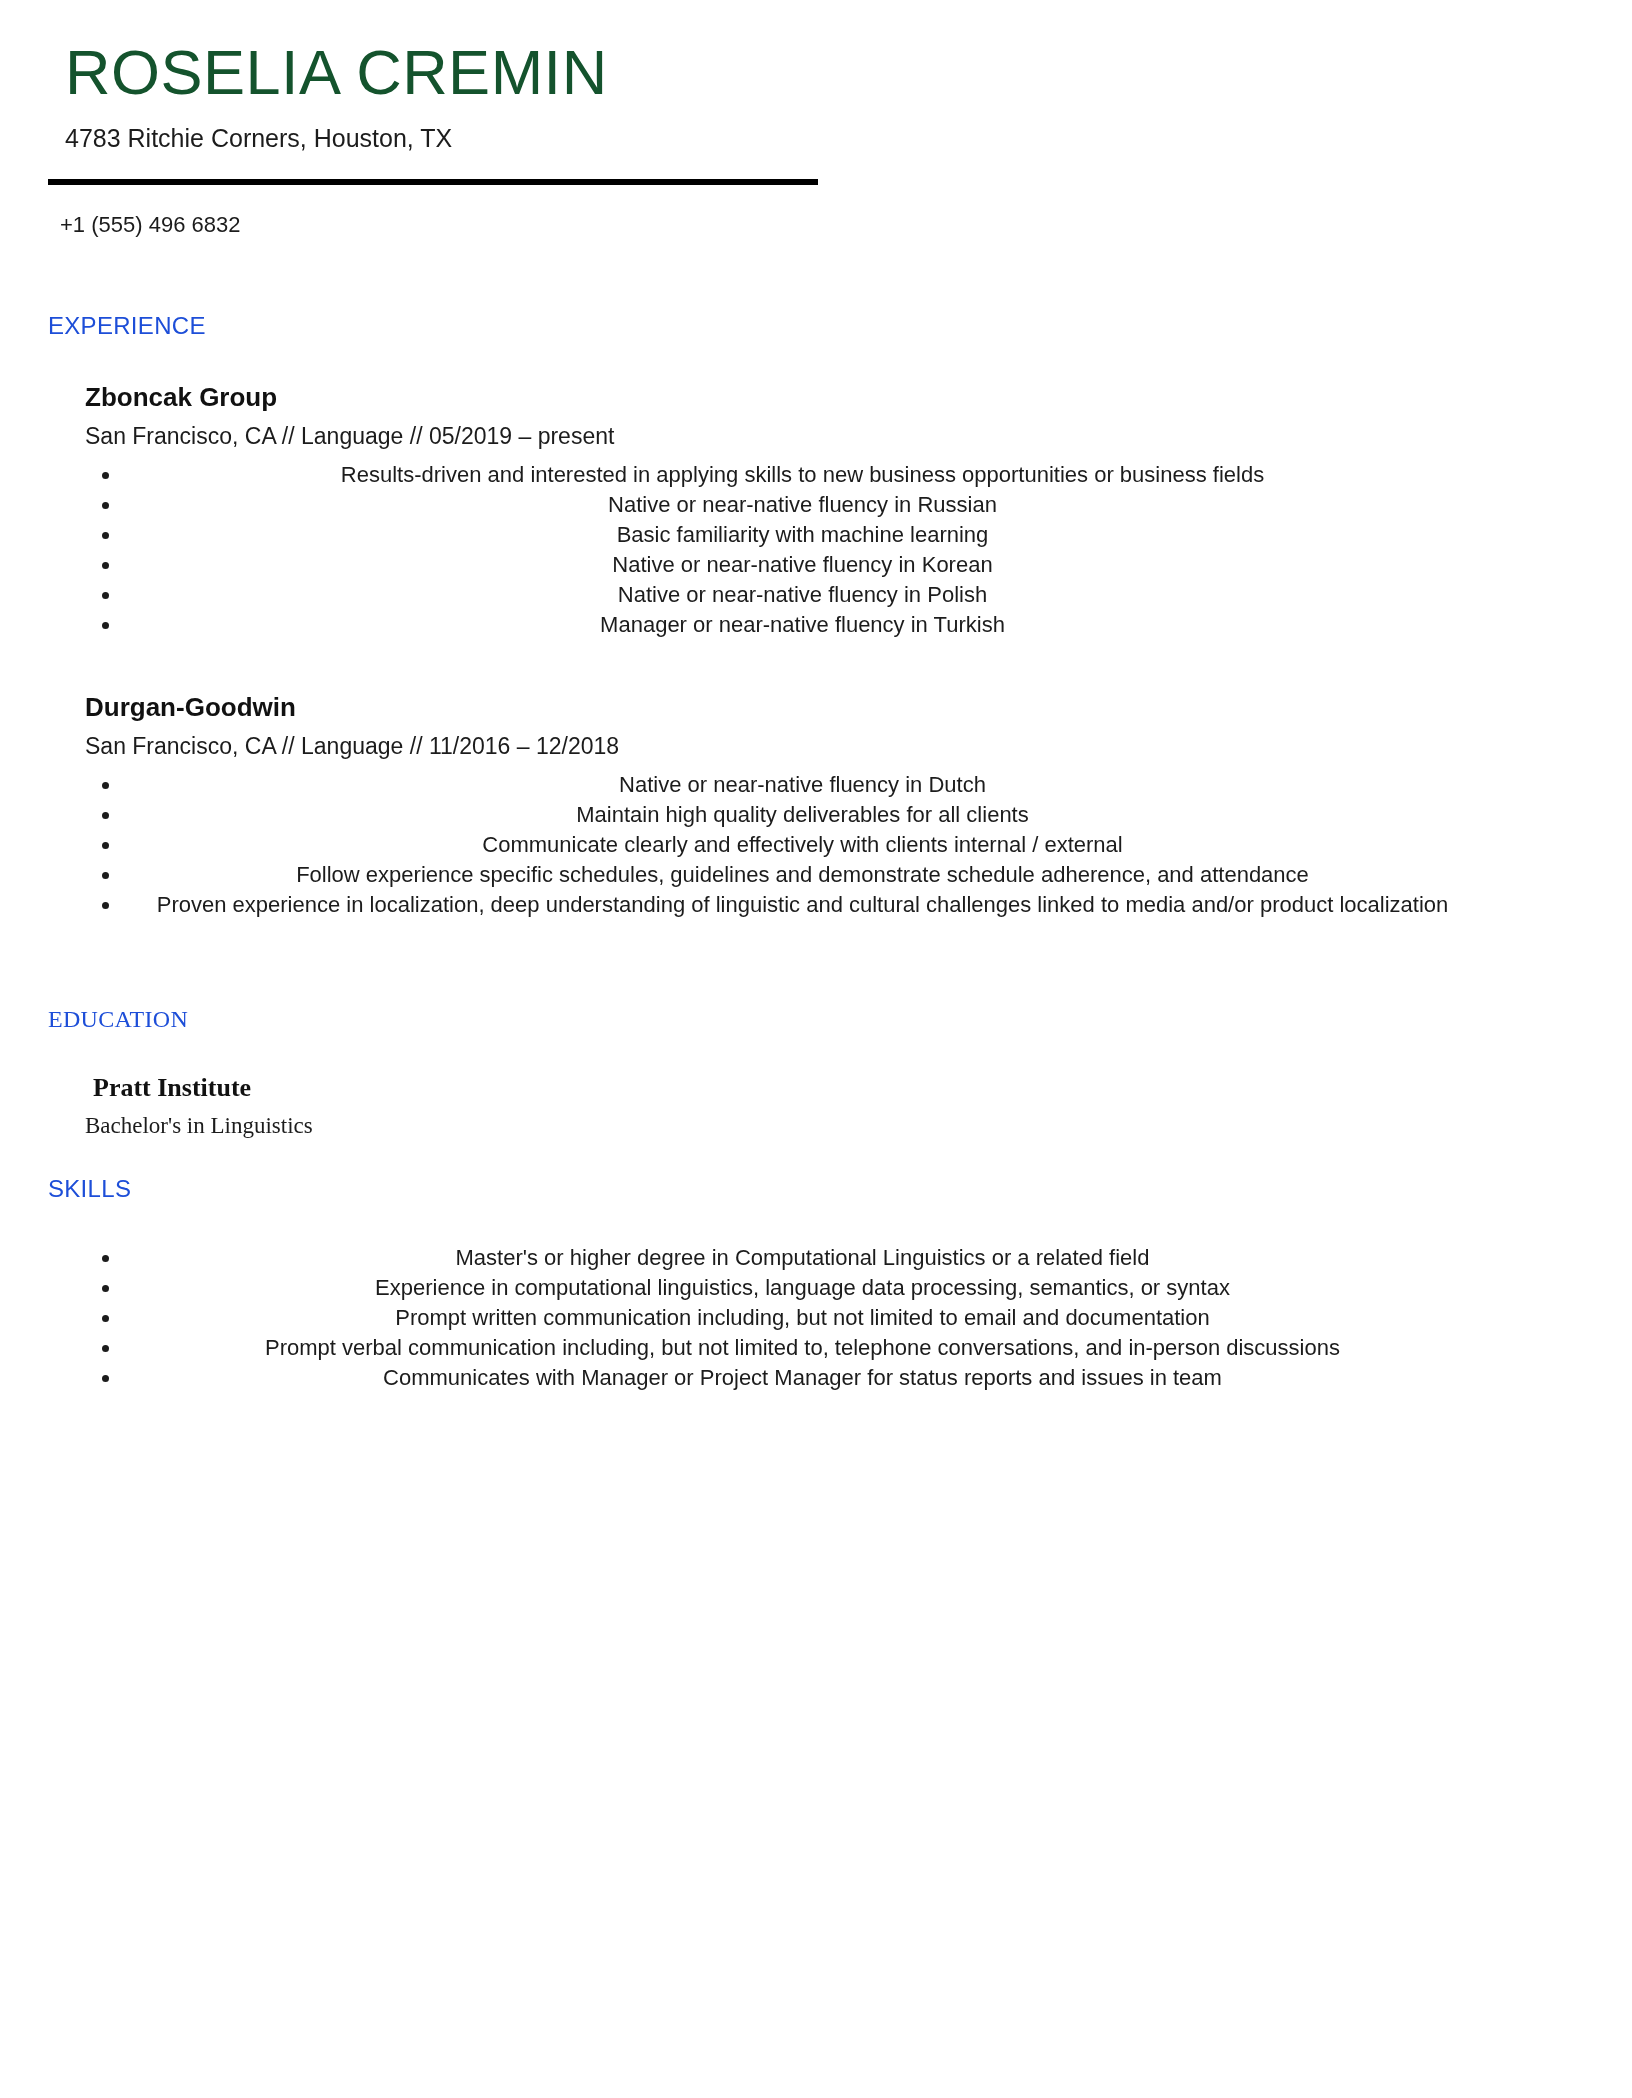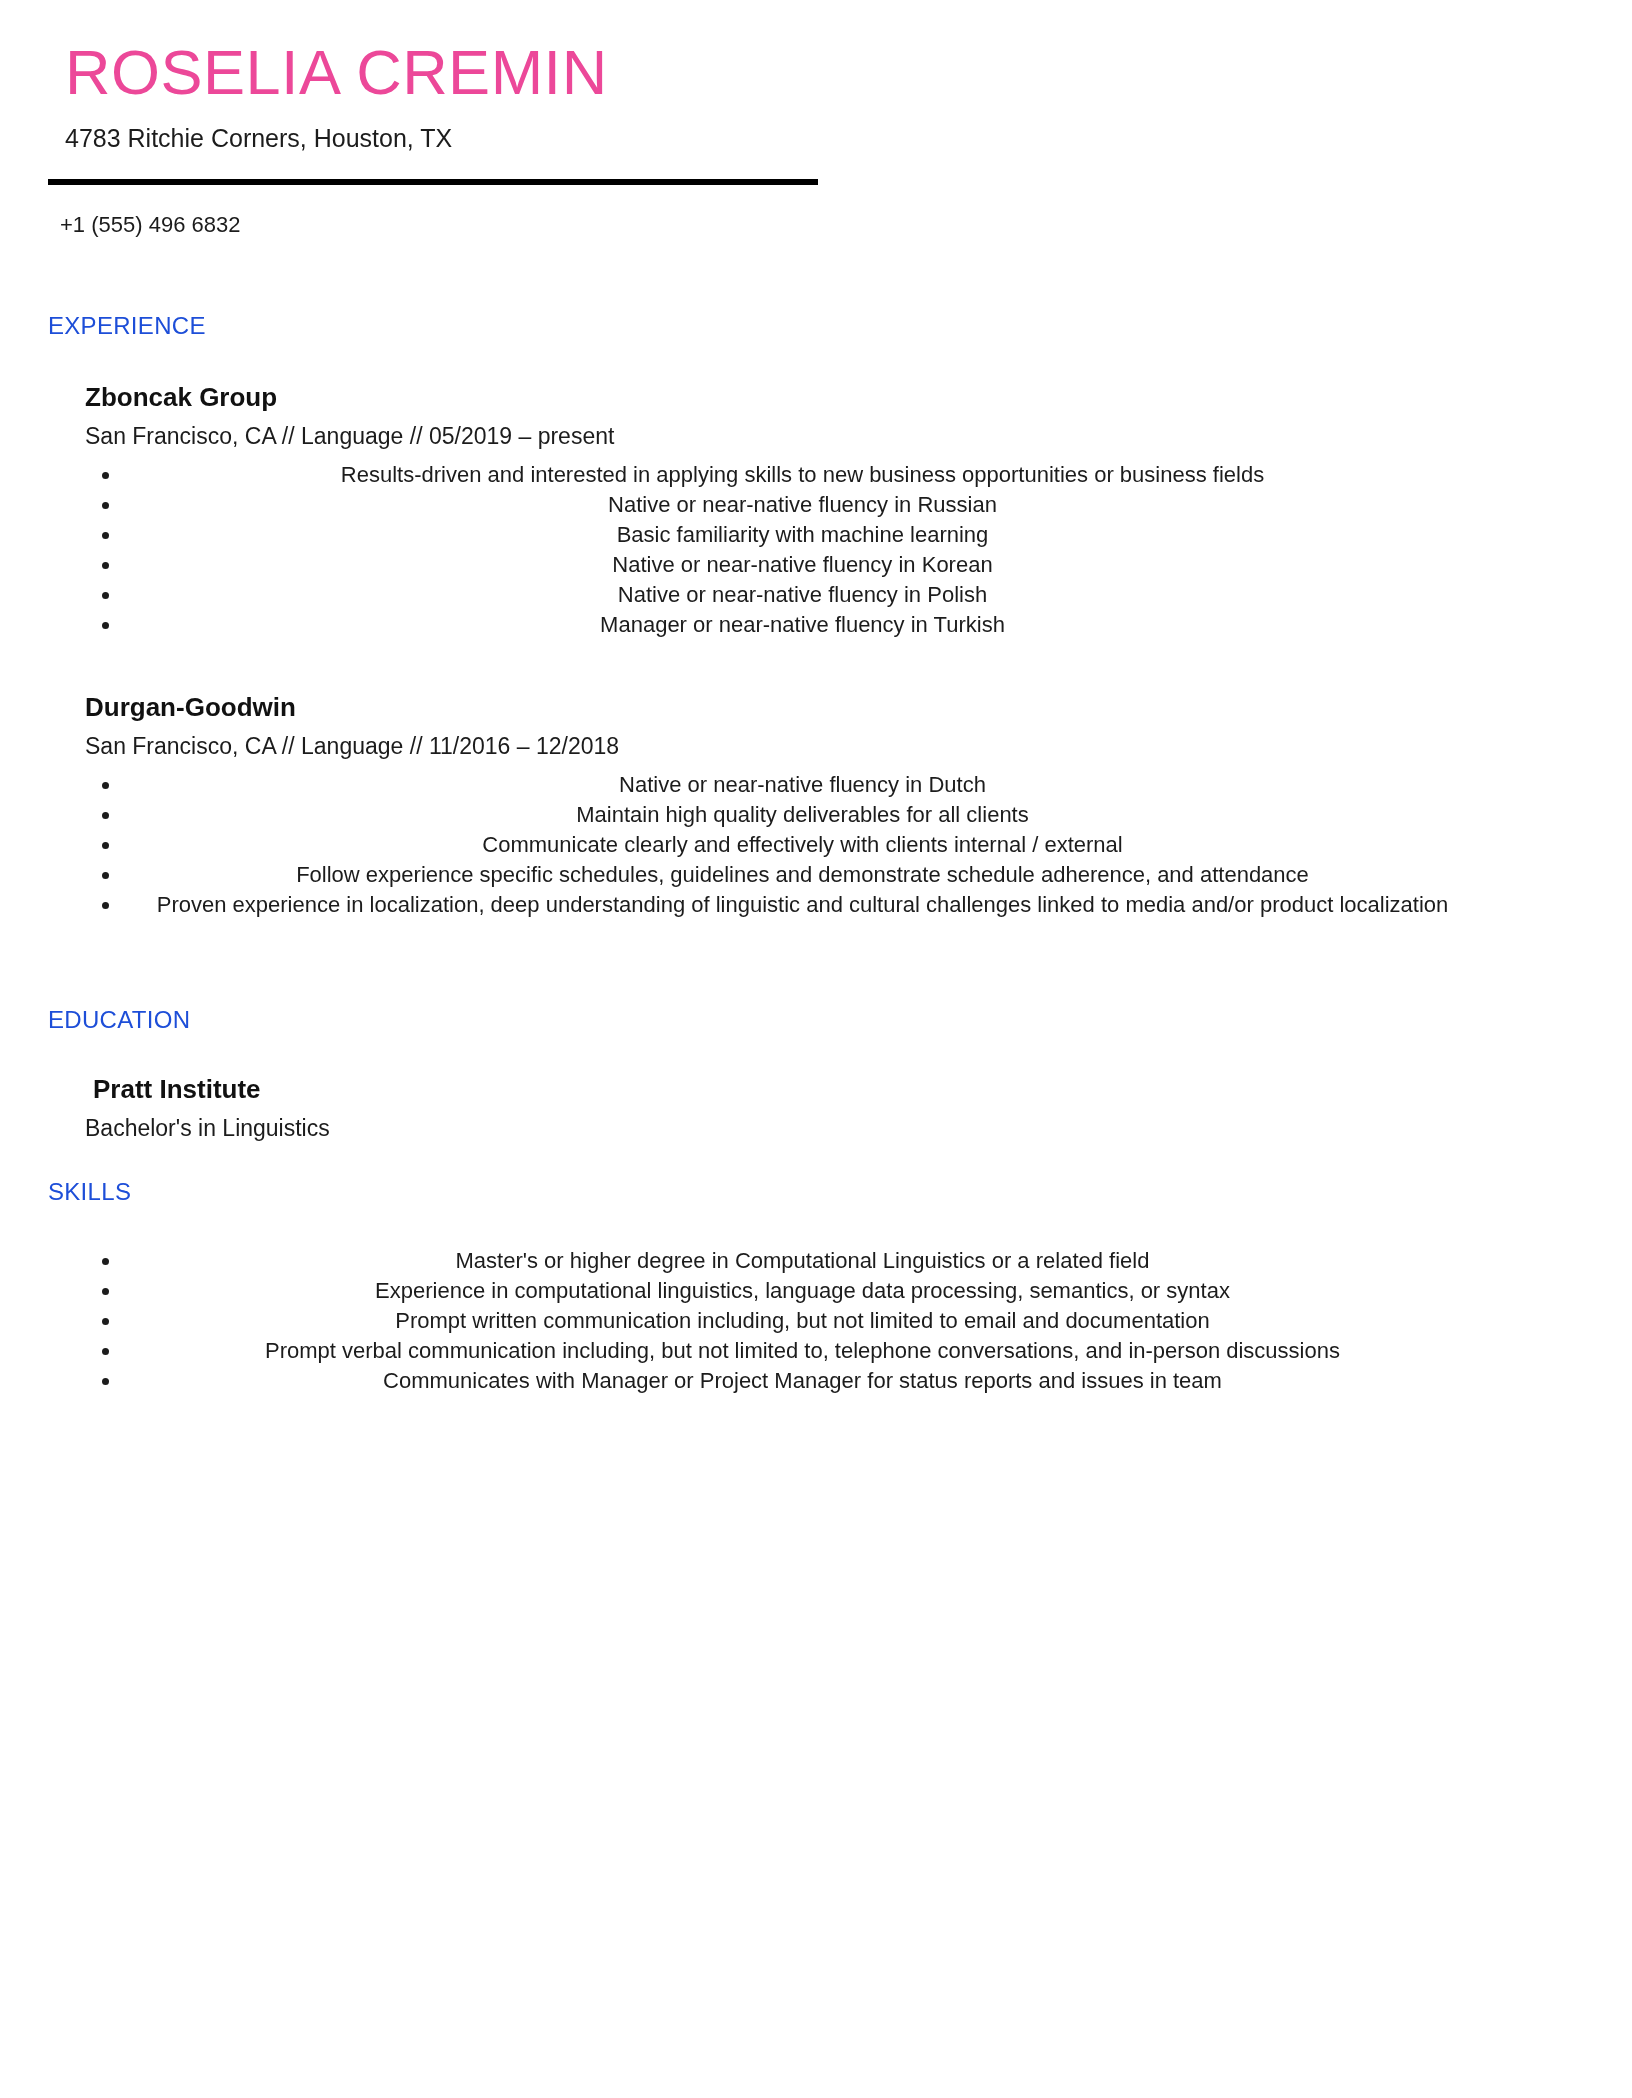--- a/index.html
+++ b/index.html
@@ -11,21 +11,21 @@
     color: #1c1c1c;
     -webkit-font-smoothing: antialiased;
   }
   .page { padding: 26px 56px 60px 48px; }
 
   .header { padding-left: 17px; }
   .name {
     font-size: 63px;
     font-weight: 400;
     letter-spacing: 0.5px;
-    color: #ec4899;
+    color: #14532d;
     margin: 10px 0 0 0;
   }
   .address { font-size: 25px; margin: 16px 0 0 0; color: #1c1c1c; }
 
   .rule {
     height: 6px;
     background: #000;
     border: 0;
     width: 770px;
     margin: 26px 0 0 0;
@@ -52,21 +52,21 @@
   ul.bullets { margin: 10px 0 0 0; padding-left: 37px; list-style: disc; }
   ul.bullets li {
     font-size: 22px;
     line-height: 30px;
     margin: 0;
     padding-left: 1px;
     max-width: 1360px;
     text-align: center;
   }
 
-  .section-education { margin-top: 86px; }
+  .section-education { margin-top: 86px; font-family: Liberation Serif, serif; }
   .school { margin-top: 40px; padding-left: 37px; }
   .school-name { font-size: 26px; font-weight: 700; margin: 8px; color: #111; }
   .degree { font-size: 23px; margin: 10px 0 0 0; }
 
   .section-skills { margin-top: 36px; }
   .section-skills ul.bullets { margin-top: 40px; padding-left: 74px; }
 </style>
 </head>
 <body>
 

